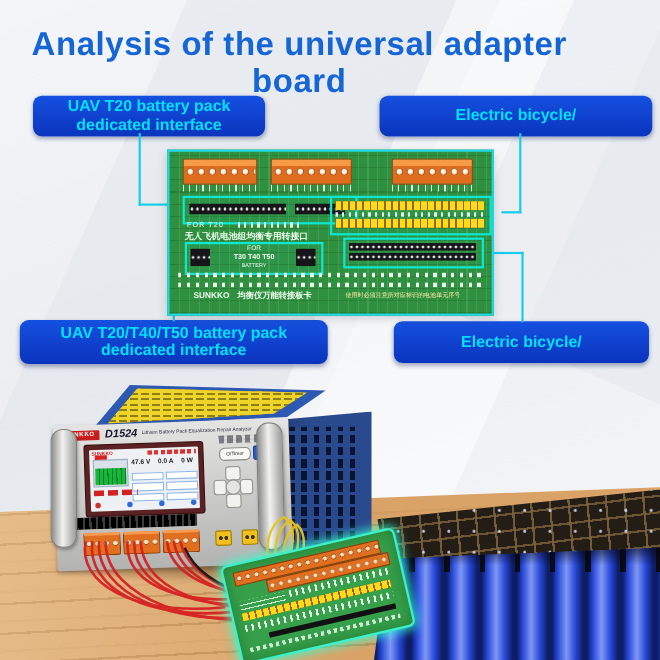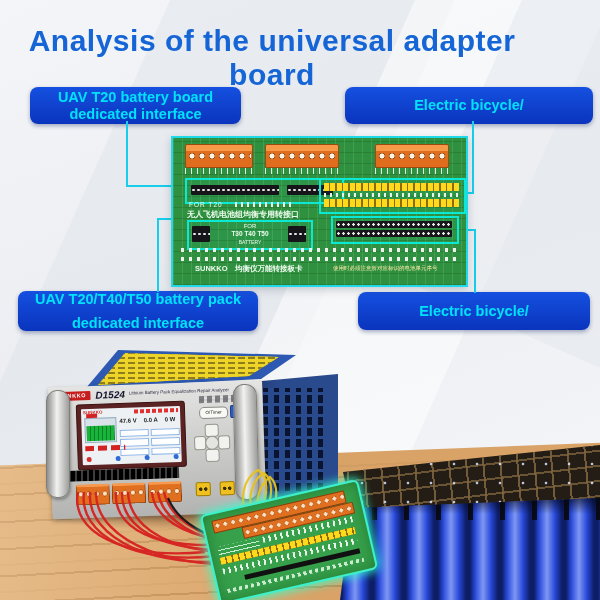--- a/index.html
+++ b/index.html
@@ -16,26 +16,26 @@
   #title{left:0;top:24px;width:544px;text-align:center;font-size:30px;font-weight:bold;
          color:#1565d6;letter-spacing:.5px;}
 
   
   .callout{background:linear-gradient(180deg,#1550e0,#0a34bd);border-radius:8px;
            box-shadow:0 2px 4px rgba(10,30,90,.35);color:#00e2fb;font-weight:bold;
            font-size:14.5px;line-height:16.5px;text-align:center;display:flex;
            flex-direction:column;justify-content:center;}
   #co-tl{left:30px;top:87px;width:211px;height:37px;}
   #co-tr{left:345px;top:87px;width:248px;height:37px;}
-  #co-bl{left:18px;top:291px;width:240px;height:40px;justify-content:space-between;}
+  #co-bl{left:18px;top:291px;width:280px;height:40px;}
   #co-br{left:358px;top:292px;width:232px;height:38px;}
   .cline{position:absolute;background:#17cdea;}
 
   
-  #board{left:171px;top:136px;width:293px;height:147px;border:2px solid #1fd9e8;
+  #board{left:152px;top:136px;width:293px;height:147px;border:2px solid #1fd9e8;
          background:#2f9140;box-shadow:0 3px 8px rgba(60,80,90,.25);}
   #board .traces{left:0;top:0;right:0;bottom:0;
       background-image:repeating-linear-gradient(90deg,rgba(210,255,210,.12) 0 1px,rgba(0,0,0,0) 1px 9px),
                        repeating-linear-gradient(0deg,rgba(0,50,0,.18) 0 1px,rgba(0,0,0,0) 1px 11px);}
   .tb{background:linear-gradient(180deg,#f79a48 0 28%,#e0únk 0);background:linear-gradient(180deg,#f79a48 0 28%,#e06d1e 28%);
       border:1px solid #9c4a10;border-radius:2px;}
   .tb .holes{left:1px;top:4px;right:1px;bottom:2px;
       background-image:radial-gradient(circle at 5px 7px,#fff3e2 2.2px,rgba(40,20,5,.45) 2.9px,rgba(0,0,0,0) 3.4px);
       background-size:10px 100%;background-repeat:repeat-x;}
   #tb1{left:12px;top:6px;width:66px;height:22px;}
@@ -176,21 +176,21 @@
 
 <div id="stage">
 
   <div class="streak s1"></div>
   <div class="streak s2"></div>
   <div class="streak s3"></div>
 
   <div id="title" class="abs">Analysis of the universal adapter board</div>
 
   <div id="co-tl" class="abs callout">
-    <span>UAV T20 battery board</span>
+    <span>UAV T20 battery pack</span>
     <span>dedicated interface</span>
   </div>
   <div id="co-tr" class="abs callout">
     <span>Electric bicycle/</span>
   </div>
   <div id="co-bl" class="abs callout">
     <span>UAV T20/T40/T50 battery pack</span>
     <span>dedicated interface</span>
   </div>
   <div id="co-br" class="abs callout">

